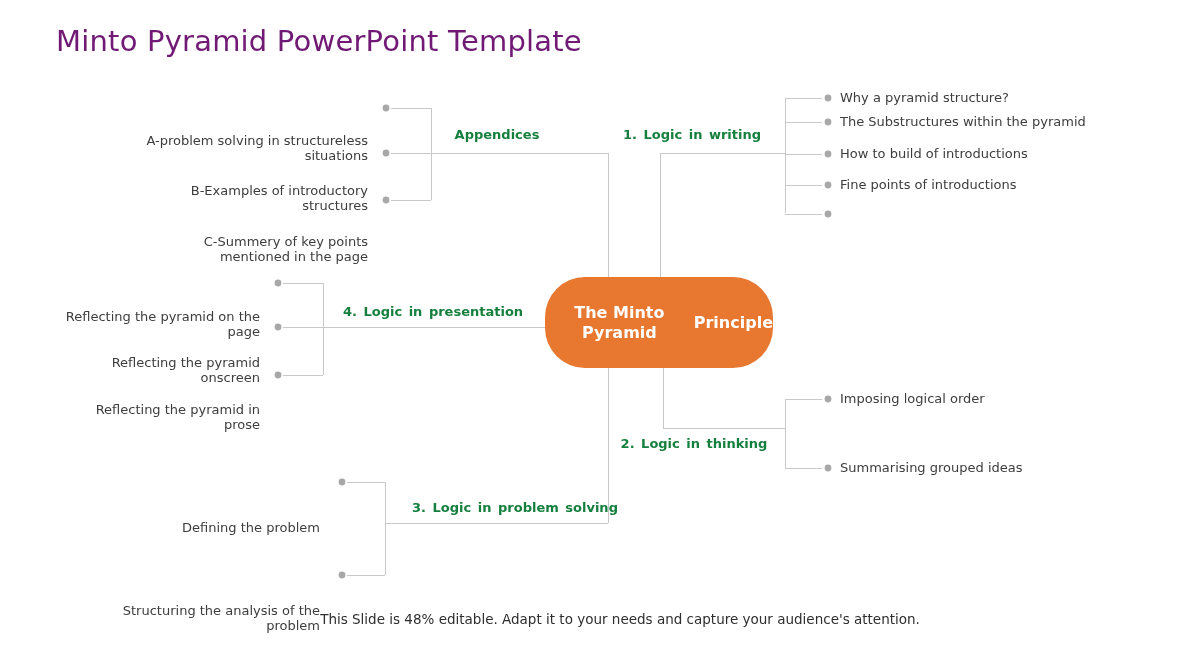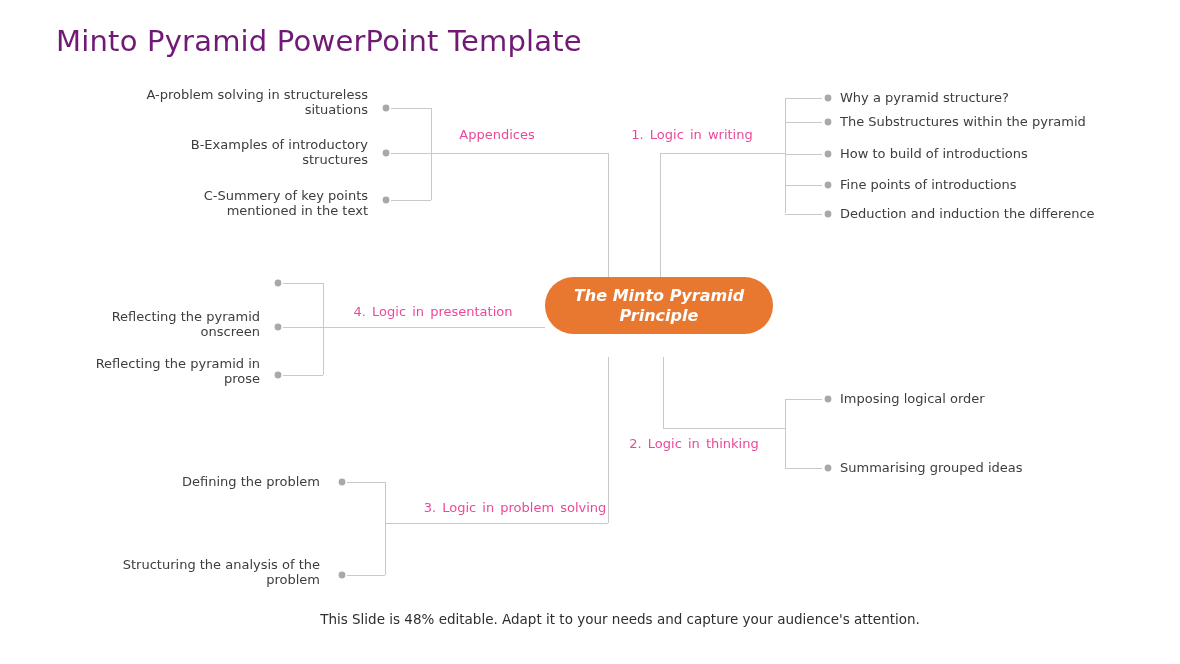--- a/index.html
+++ b/index.html
@@ -14,31 +14,31 @@
     position:absolute;left:56px;top:24px;
     font-size:29px;color:#701a75;letter-spacing:0.2px;
     font-weight:400;white-space:nowrap;
   }
   .lines-layer{position:absolute;left:0;top:0;width:1180px;height:664px;}
   .item{
     position:absolute;font-size:13px;line-height:14.6px;color:#3d3d3d;
     white-space:nowrap;
     text-align:right;
   }
-  .item.r{text-align:right;}
+  .item.r{text-align:right;margin-top:46px;}
   .item span{display:block;}
   .blabel{
-    position:absolute;font-size:13px;font-weight:normal;color:#ec4899;
+    position:absolute;font-size:13px;font-weight:bold;color:#15803d;
     transform:translateX(-50%);white-space:nowrap;word-spacing:2px;
   }
   .center-node{
-    position:absolute;left:545px;top:277px;width:228px;height:57px;
+    position:absolute;left:545px;top:277px;width:228px;height:91px;
     border-radius:40px;
-    display:flex;flex-direction:column;align-items:center;justify-content:center;
-    color:#ffffff;font-weight:bold;font-size:16px;line-height:20px;text-align:center;font-style:italic;
+    display:flex;flex-direction:row;align-items:center;justify-content:center;
+    color:#ffffff;font-weight:bold;font-size:16px;line-height:20px;text-align:center;
   }
   .footer{
     position:absolute;left:620px;top:611px;transform:translateX(-50%);
     font-size:13.5px;color:#2e2e2e;white-space:nowrap;
   }
 </style>
 </head>
 <body>
 
 <div id="slide">
@@ -92,29 +92,32 @@
   <div class="item r" style="right:812px;top:88px">
     <span>A-problem solving in structureless</span>
     <span>situations</span>
   </div>
   <div class="item r" style="right:812px;top:138px">
     <span>B-Examples of introductory</span>
     <span>structures</span>
   </div>
   <div class="item r" style="right:812px;top:189px">
     <span>C-Summery of key points</span>
-    <span>mentioned in the text</span>
+    <span>mentioned in the page</span>
   </div>
 
   <div class="item" style="left:840px;top:91px">Why a pyramid structure?</div>
   <div class="item" style="left:840px;top:115px">The Substructures within the pyramid</div>
   <div class="item" style="left:840px;top:147px">How to build of introductions</div>
   <div class="item" style="left:840px;top:178px">Fine points of introductions</div>
-  <div class="item" style="left:840px;top:207px">Deduction and induction the difference</div>
 
+  <div class="item r" style="right:920px;top:264px">
+    <span>Reflecting the pyramid on the</span>
+    <span>page</span>
+  </div>
   <div class="item r" style="right:920px;top:310px">
     <span>Reflecting the pyramid</span>
     <span>onscreen</span>
   </div>
   <div class="item r" style="right:920px;top:357px">
     <span>Reflecting the pyramid in</span>
     <span>prose</span>
   </div>
 
   <div class="item" style="left:840px;top:392px">Imposing logical order</div>

